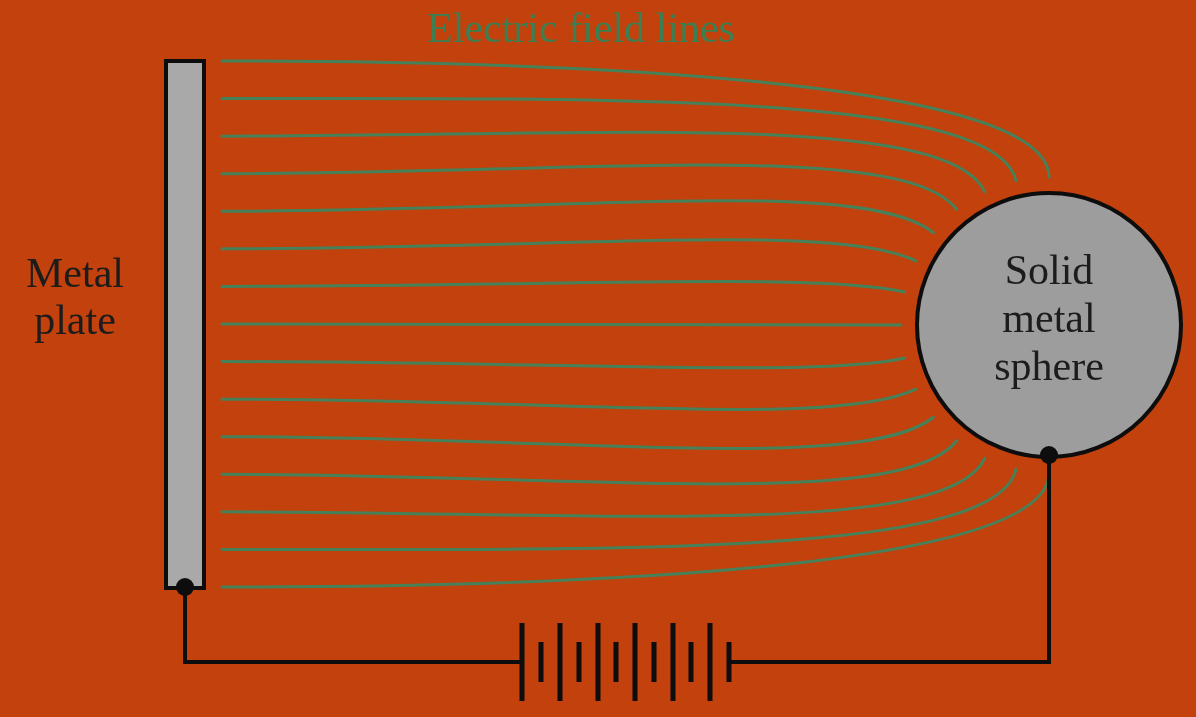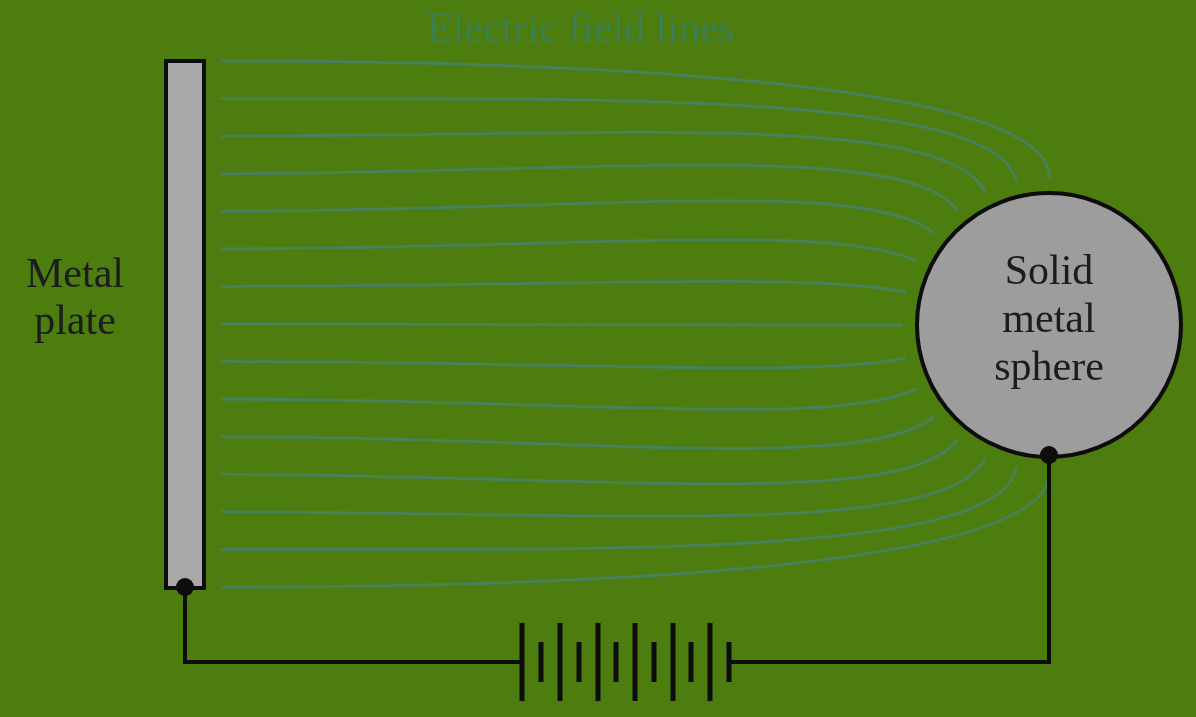--- a/index.html
+++ b/index.html
@@ -1,20 +1,20 @@
 <!DOCTYPE html>
 <html><head>
 <meta charset="utf-8">
 <style>
   html, body { margin: 0; padding: 0; background: #ffffff; }
   .stage {
     position: relative;
     width: 1196px;
     height: 717px;
-    background: #4d7c0f;
+    background: #c2410c;
     overflow: hidden;
   }
   svg { display: block; }
   .title-text {
     font-family: "Liberation Serif", serif;
     font-size: 42px;
     text-anchor: middle;
   }
   .label-text {
     font-family: "Liberation Serif", serif;

